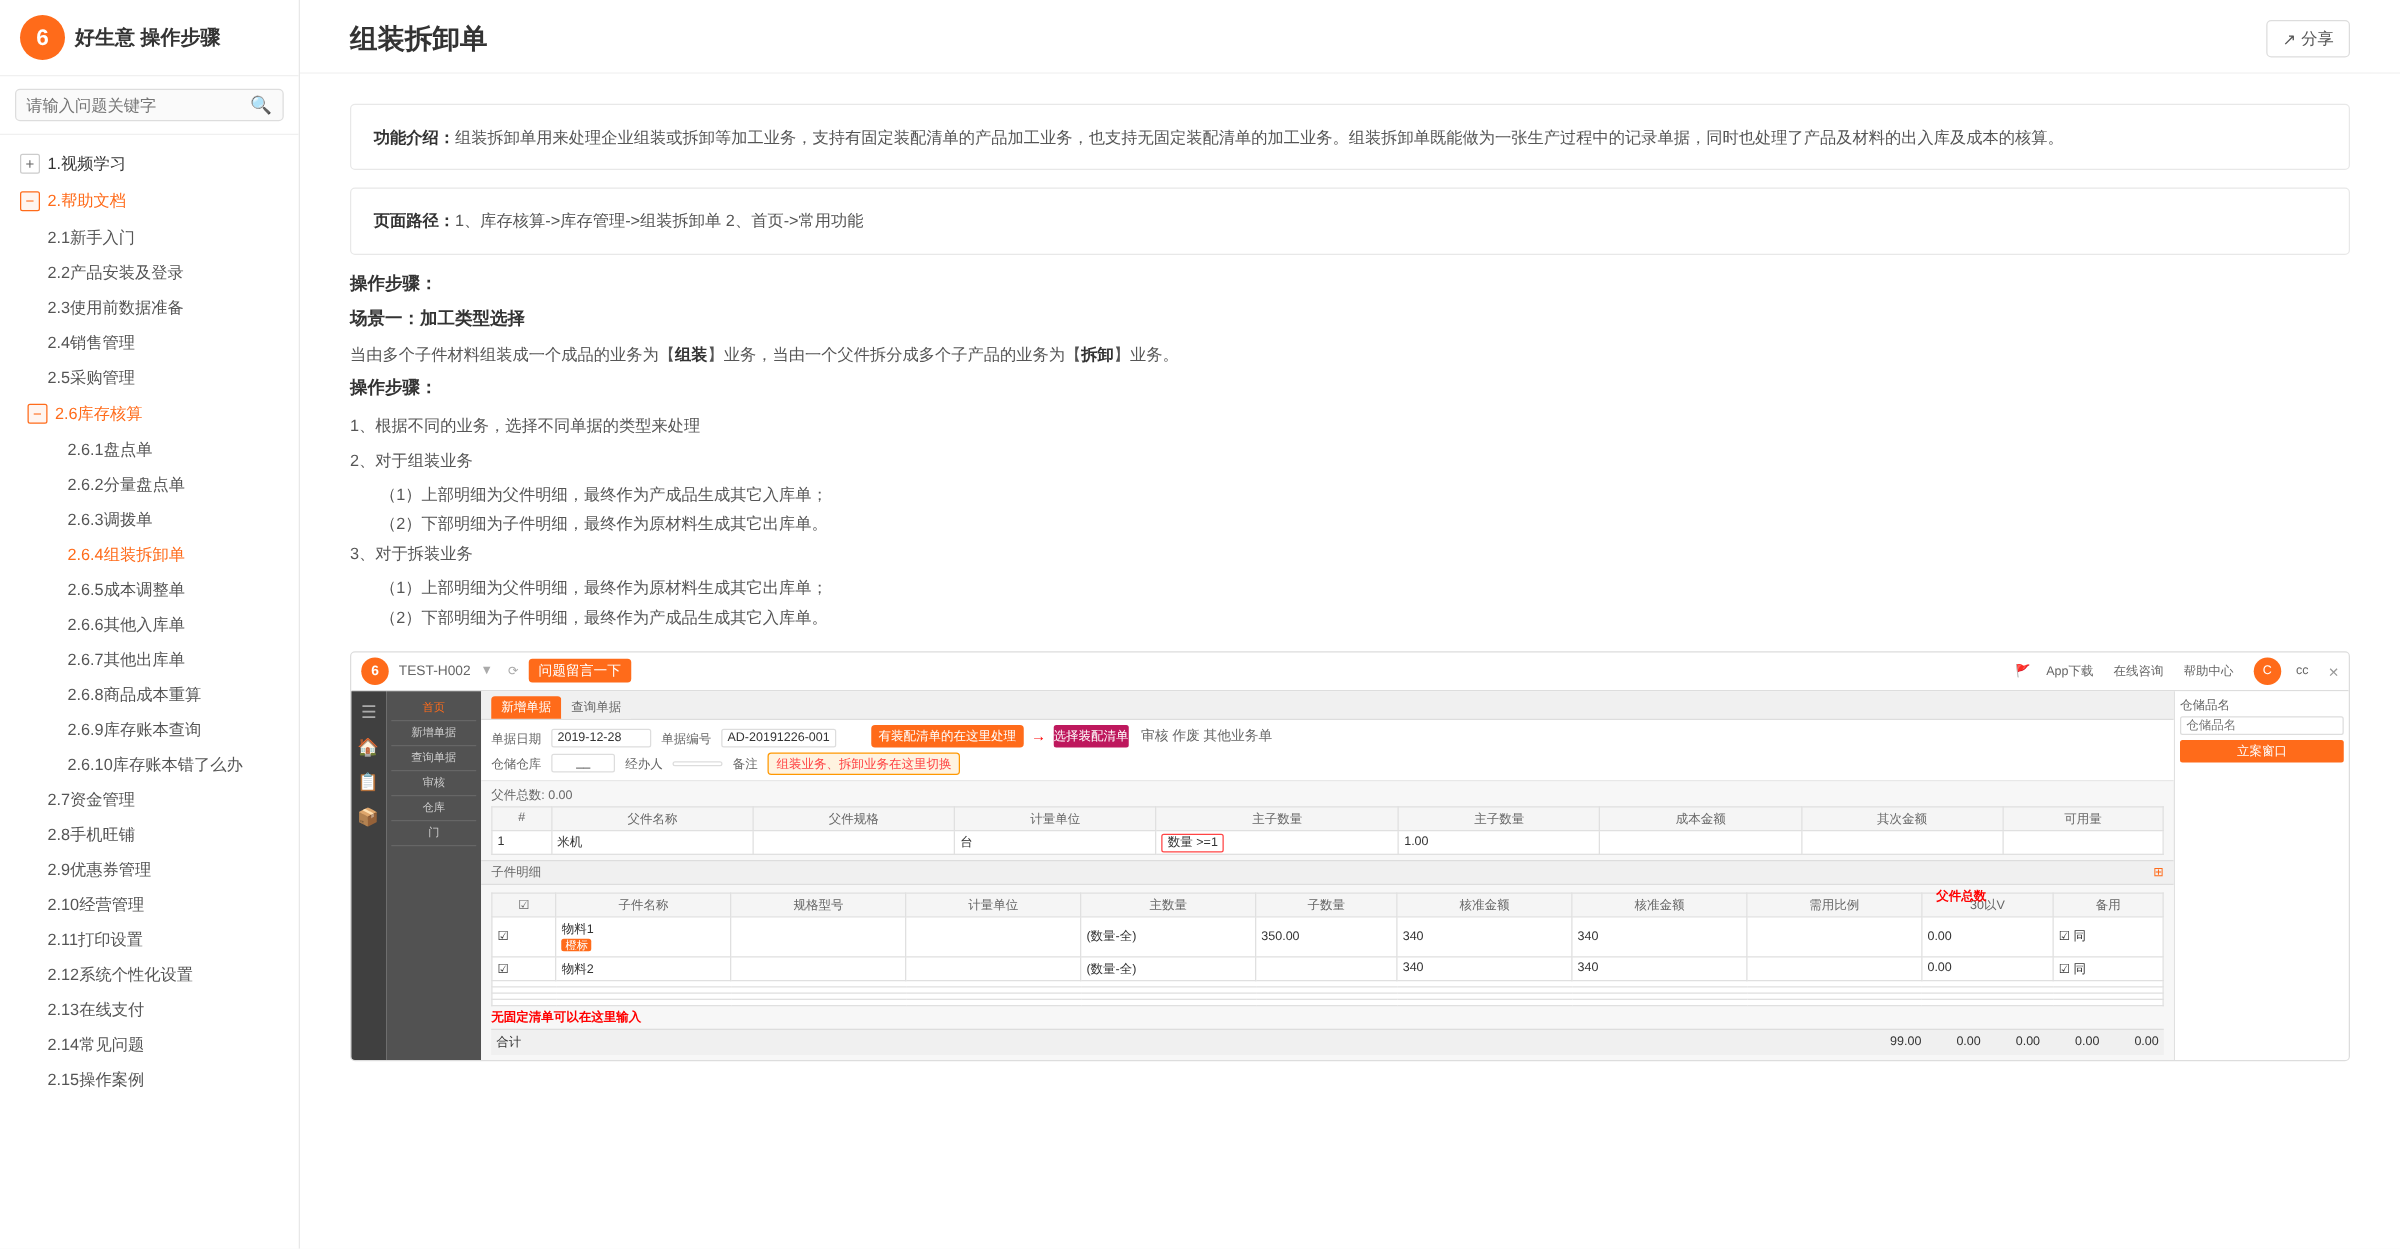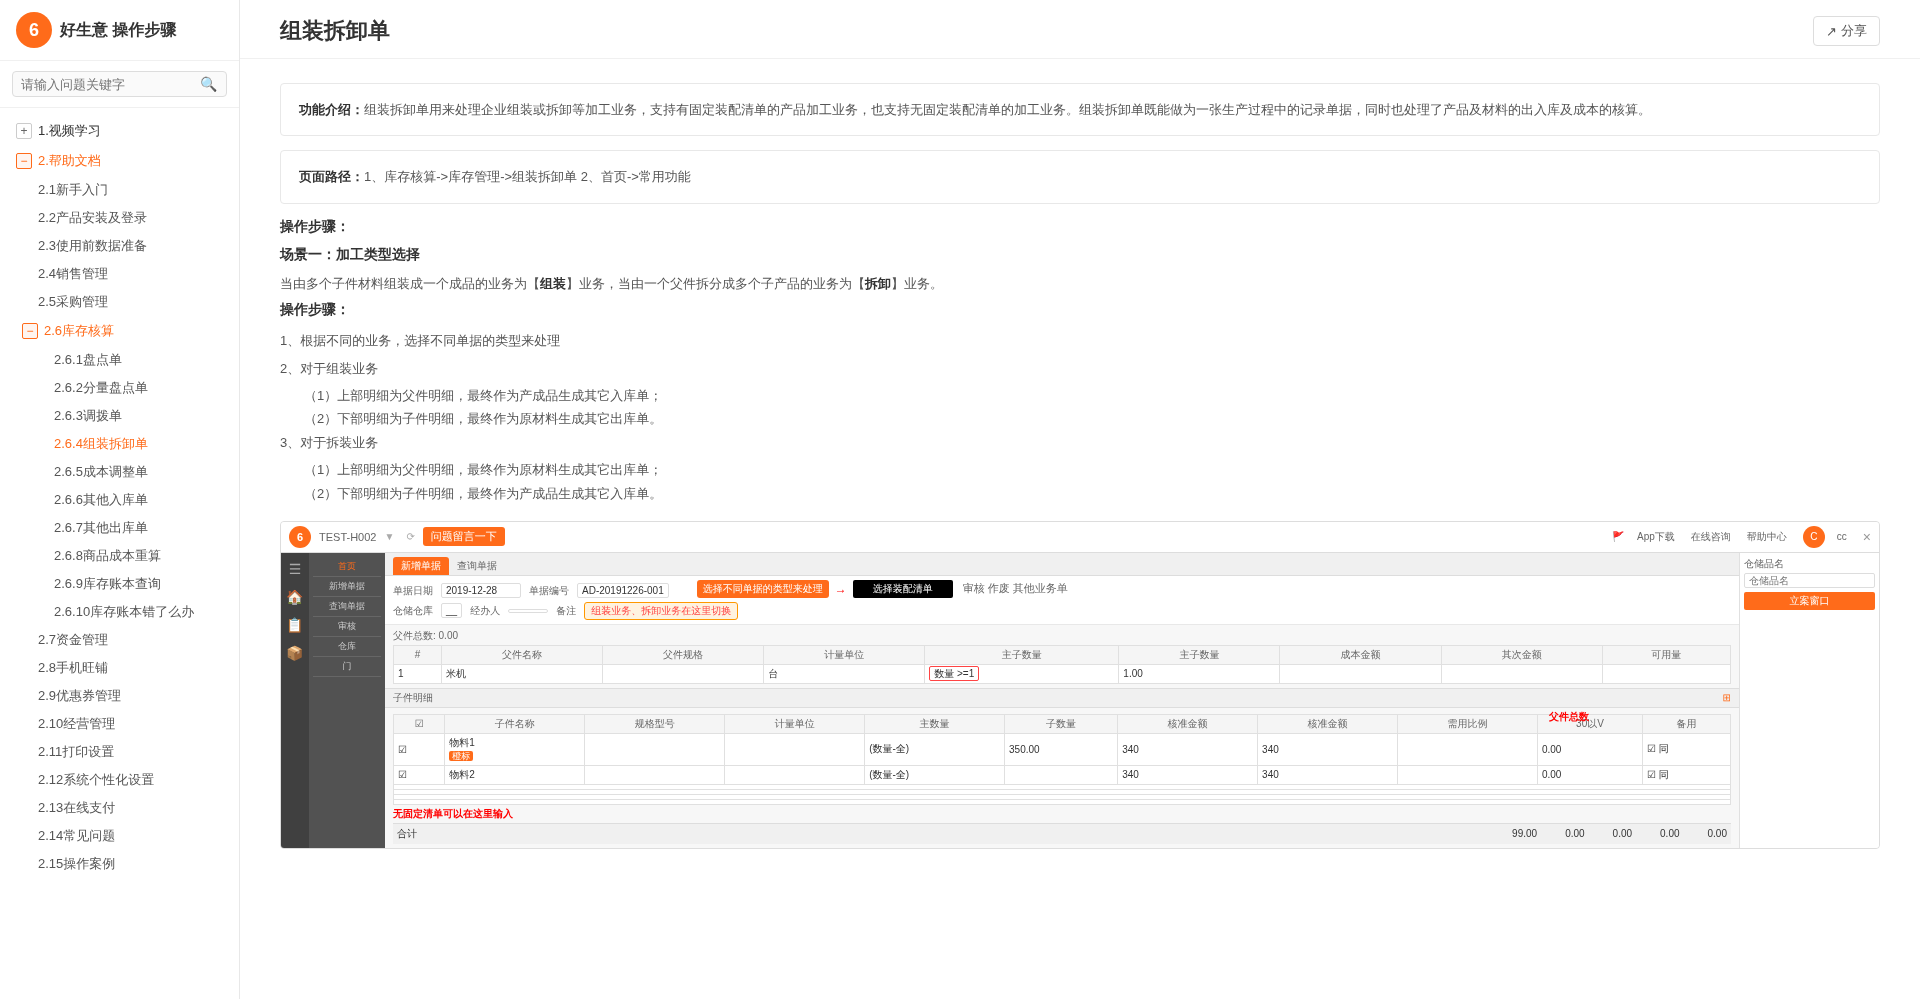--- a/index.html
+++ b/index.html
@@ -248,22 +248,22 @@
     }
     .ss-tab {
       background: #ff6b1a; color: #fff; border-radius: 3px 3px 0 0; padding: 2px 8px; font-size: 10px;
     }
     .ss-tab-inactive {
       background: #f0f0f0; color: #666; border-radius: 3px 3px 0 0; padding: 2px 8px; font-size: 10px;
     }
     .ss-label { font-size: 10px; color: #666; white-space: nowrap; }
     .ss-field { border: 1px solid #ddd; border-radius: 2px; padding: 1px 4px; font-size: 10px; color: #333; min-width: 80px; }
     .ss-field-red { border: 1px solid #ff4444; border-radius: 2px; padding: 1px 4px; font-size: 10px; color: #333; min-width: 80px; }
-    .ss-select { border: 1px solid #ddd; border-radius: 2px; padding: 1px 4px; font-size: 10px; color: #333; }
-    .ss-btn-sm { background: #000000; color: #fff; border: none; border-radius: 2px; padding: 2px 20px; font-size: 10px; }
+    .ss-select { border: 1px solid #ddd; border-radius: 2px; padding: 1px 19px; font-size: 10px; color: #333; }
+    .ss-btn-sm { background: #be185d; color: #fff; border: none; border-radius: 2px; padding: 2px 0; font-size: 10px; }
     .ss-table {
       width: 100%; border-collapse: collapse; font-size: 10px;
     }
     .ss-table th {
       background: #f5f5f5; border: 1px solid #e0e0e0; padding: 2px 4px; color: #666; font-weight: normal;
     }
     .ss-table td {
       border: 1px solid #e0e0e0; padding: 2px 4px; color: #333; background: #fff;
     }
     .ss-section-divider {
@@ -433,21 +433,21 @@
           </div>
 
           <div style="background:#fff;padding:4px 8px;border-bottom:1px solid #e8e8e8;position:relative;">
             <div style="display:flex;align-items:flex-end;gap:8px;flex-wrap:wrap;">
               <span class="ss-label">单据日期</span>
               <span class="ss-field">2019-12-28</span>
               <span class="ss-label">单据编号</span>
               <span class="ss-field">AD-20191226-001</span>
 
               <div style="position:relative;display:flex;align-items:center;gap:6px;margin-left:20px;">
-                <div style="background:#ff6b1a;color:#fff;border-radius:3px;padding:2px 6px;font-size:10px;">选择不同单据的类型来处理</div>
+                <div style="background:#ff6b1a;color:#fff;border-radius:3px;padding:2px 6px;font-size:10px;">有装配清单的在这里处理</div>
                 <span style="font-size:12px;color:#ff0000;">→</span>
                 <button class="ss-btn-sm">选择装配清单</button>
                 <span style="font-size:11px;color:#666;margin-left:4px;">审核 作废 其他业务单</span>
               </div>
             </div>
             <div style="display:flex;align-items:center;gap:8px;margin-top:4px;position:relative;">
               <span style="font-size:10px;color:#666;">仓储仓库</span>
               <span class="ss-select">__</span>
               <span style="font-size:10px;color:#666;">经办人</span>
               <span class="ss-field" style="min-width:40px;"></span>

